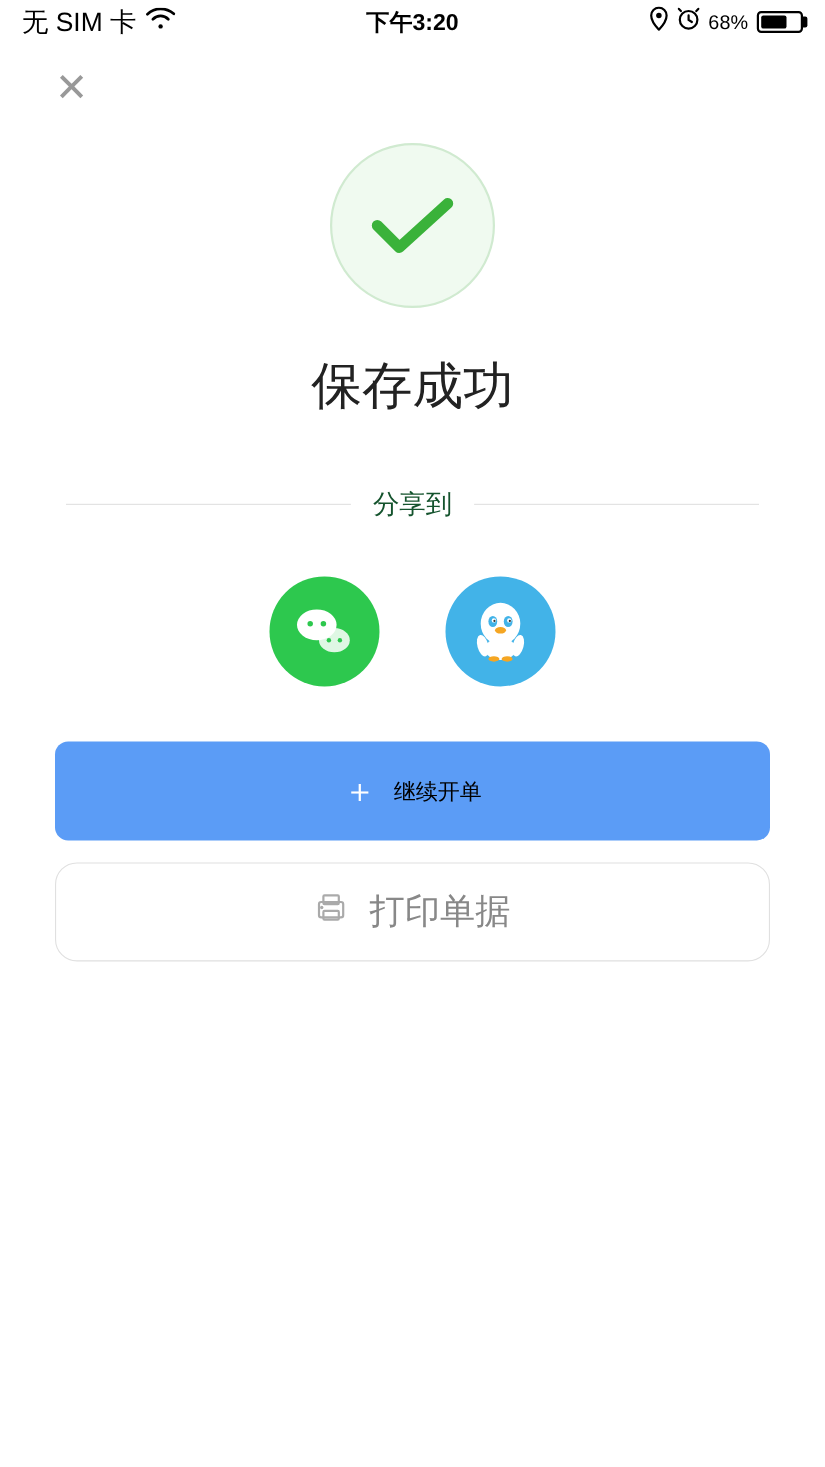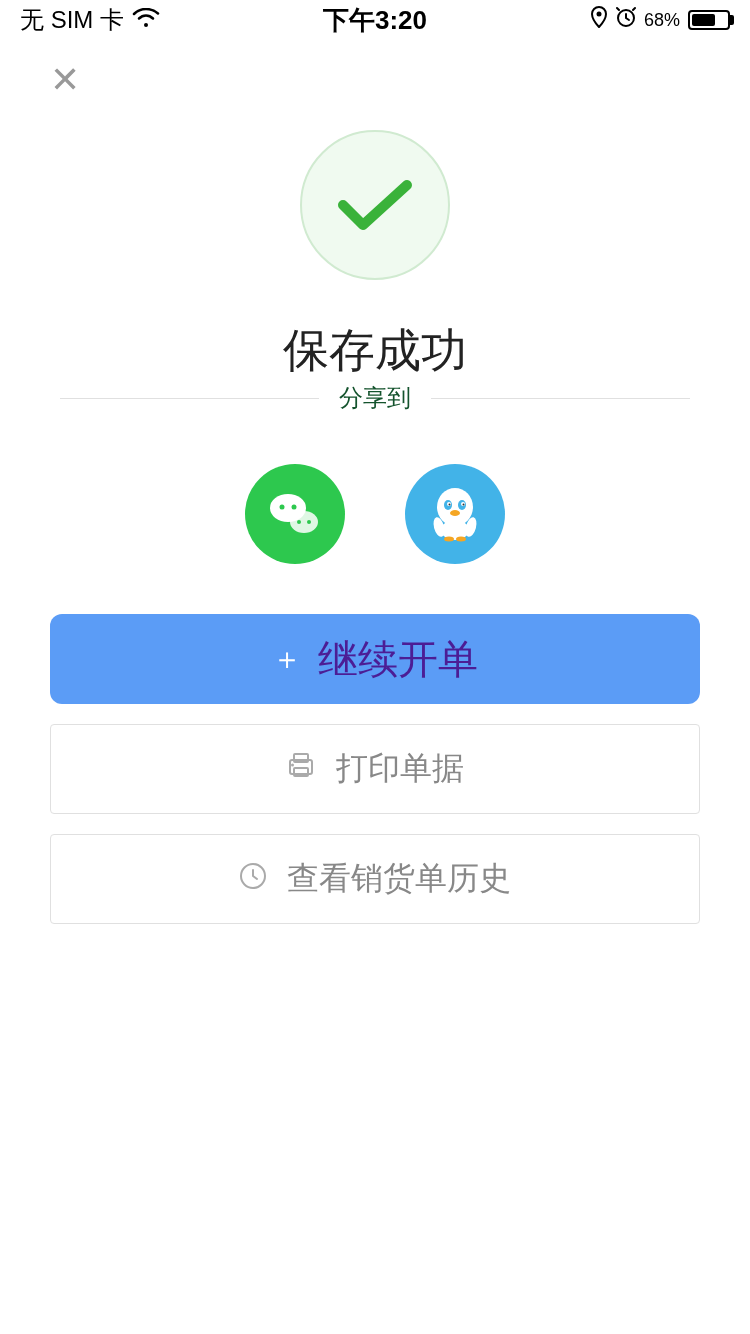--- a/index.html
+++ b/index.html
@@ -32,21 +32,21 @@
     .status-left {
       display: flex;
       align-items: center;
       gap: 8px;
       font-size: 24px;
       font-weight: 500;
       color: #000;
     }
 
     .status-center {
-      font-size: 26px;
+      font-size: 21px;
       font-weight: 600;
       color: #000;
       position: absolute;
       left: 50%;
       transform: translateX(-50%);
     }
 
     .status-right {
       display: flex;
       align-items: center;
@@ -129,20 +129,21 @@
       align-items: center;
       justify-content: center;
       margin-bottom: 40px;
     }
 
     
     .success-title {
       font-size: 46px;
       font-weight: 400;
       color: #222;
+      margin-bottom: 60px;
     }
 
     
     .share-section {
       width: 100%;
       padding: 0 60px;
       margin-bottom: 50px;
     }
 
     .share-divider-container {
@@ -205,31 +206,31 @@
       border: none;
       border-radius: 12px;
       display: flex;
       align-items: center;
       justify-content: center;
       gap: 16px;
       cursor: pointer;
     }
 
     .btn-primary-text {
-      font-size: 40px;
-      color: #4c1d95;
+      font-size: 20px;
+      color: #000000;
       font-weight: 400;
     }
 
     .btn-secondary {
       width: 100%;
       height: 90px;
       background: #ffffff;
       border: 1px solid #e0e0e0;
-      border-radius: 4px;
+      border-radius: 20px;
       display: flex;
       align-items: center;
       justify-content: center;
       gap: 20px;
       cursor: pointer;
     }
 
     .btn-secondary-text {
       font-size: 32px;
       color: #888;
@@ -360,24 +361,15 @@
         <svg width="30" height="28" viewBox="0 0 30 28" fill="none">
           <rect x="4" y="8" width="22" height="14" rx="2" stroke="#aaa" stroke-width="2" fill="none"></rect>
           <rect x="8" y="2" width="14" height="8" rx="1" stroke="#aaa" stroke-width="2" fill="none"></rect>
           <rect x="8" y="16" width="14" height="8" rx="1" stroke="#aaa" stroke-width="2" fill="none"></rect>
           <circle cx="6.5" cy="13" r="1.5" fill="#aaa"></circle>
         </svg>
       </span>
       <span class="btn-secondary-text">打印单据</span>
     </button>
 
-    <button class="btn-secondary">
-      <span class="btn-icon-gray">
-        <svg width="28" height="28" viewBox="0 0 28 28" fill="none">
-          <circle cx="14" cy="14" r="12" stroke="#aaa" stroke-width="2" fill="none"></circle>
-          <path d="M14 8v6l4 3" stroke="#aaa" stroke-width="2" stroke-linecap="round" stroke-linejoin="round"></path>
-        </svg>
-      </span>
-      <span class="btn-secondary-text">查看销货单历史</span>
-    </button>
   </div>
 
 </div>
 
 </body></html>

